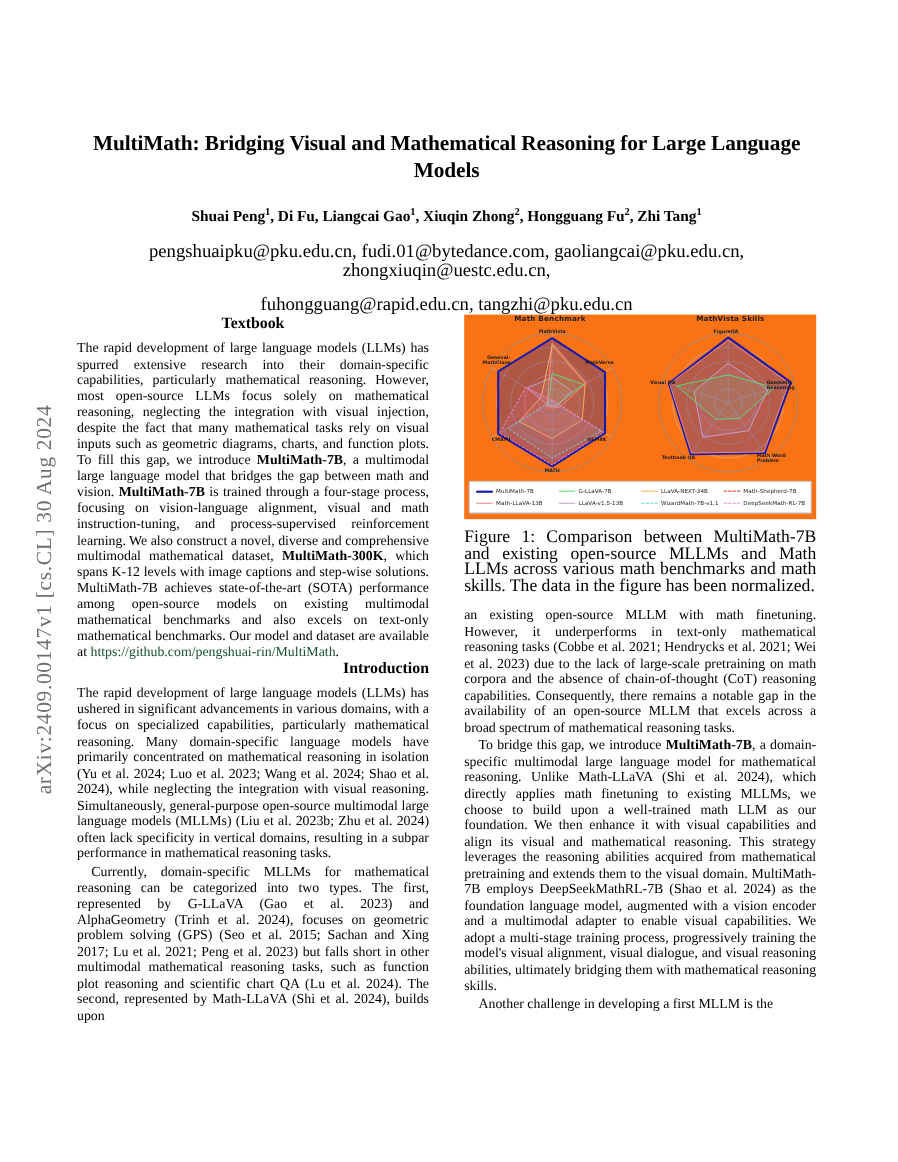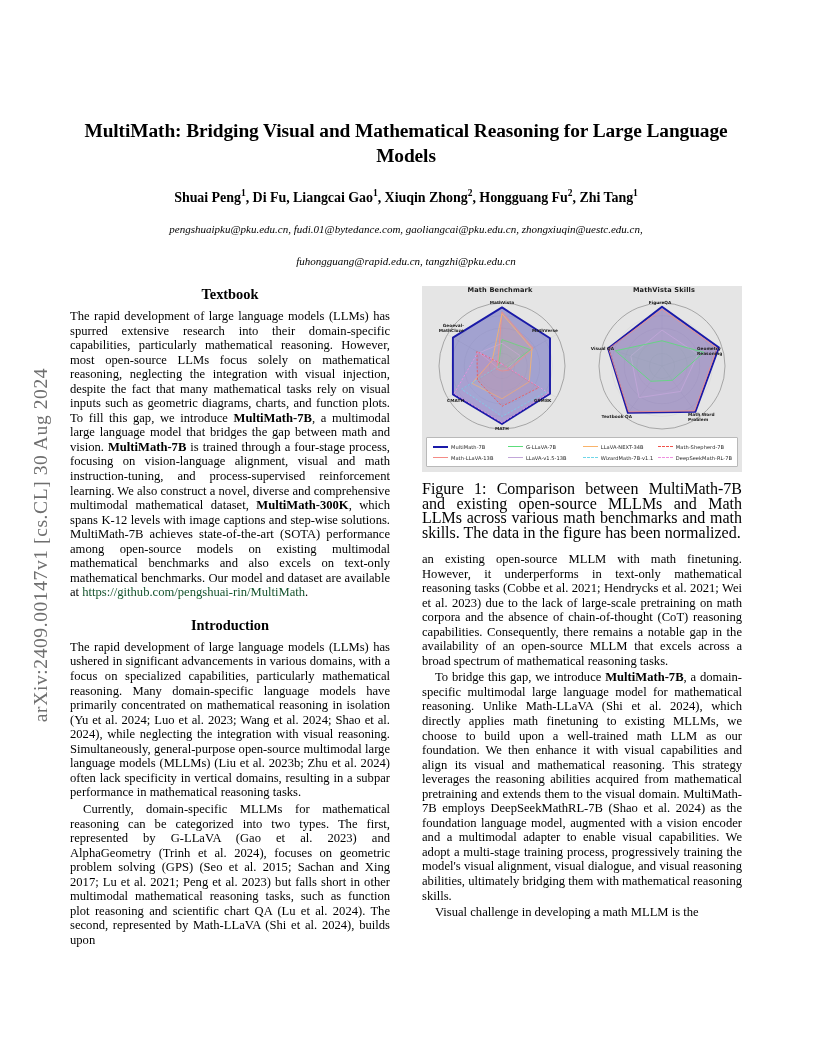--- a/index.html
+++ b/index.html
@@ -61,24 +61,23 @@
     font-weight: bold;
     margin: 0 0 7px 0;
     letter-spacing: -0.05px;
   }
   .affil {
     font-size: 12.4px;
     line-height: 16.5px;
     margin: 0;
   }
   .emails {
-    font-size: 11px;
+    font-size: 17px;
     line-height: 16.5px;
     margin: 15px 0 0 0;
-    font-style: italic;
   }
   sup { font-size: 0.68em; vertical-align: super; line-height: 0; }
 
   
   #columns {
     position: absolute;
     left: 0;
     top: 168px;
     width: 672px;
     height: 830px;
@@ -107,21 +106,21 @@
   p.body + p.body { text-indent: 13px; margin-top: 2px; }
   .b { font-weight: bold; }
   .link { color: #14532d; }
 
   
   #figure { position: relative; width: 320px; }
   #fig-canvas {
     position: relative;
     width: 320px;
     height: 186px;
-    background: #e5e5e5;
+    background: #f97316;
   }
   #fig-caption {
     font-size: 16px;
     line-height: 14.5px;
     text-align: justify;
     margin: 10px 0 0 0;
   }
 
   .chart-title {
     position: absolute;
@@ -192,21 +191,21 @@
       <div class="emails">pengshuaipku@pku.edu.cn, fudi.01@bytedance.com, gaoliangcai@pku.edu.cn, zhongxiuqin@uestc.edu.cn,</div>
       <div class="emails">fuhongguang@rapid.edu.cn, tangzhi@pku.edu.cn</div>
     </div>
 
     <div id="columns">
 
       <div class="col" id="col-left">
         <div class="sec-head">Textbook</div>
         <p class="body" id="abstract-para">The rapid development of large language models (LLMs) has spurred extensive research into their domain-specific capabilities, particularly mathematical reasoning. However, most open-source LLMs focus solely on mathematical reasoning, neglecting the integration with visual injection, despite the fact that many mathematical tasks rely on visual inputs such as geometric diagrams, charts, and function plots. To fill this gap, we introduce <span class="b">MultiMath-7B</span>, a multimodal large language model that bridges the gap between math and vision. <span class="b">MultiMath-7B</span> is trained through a four-stage process, focusing on vision-language alignment, visual and math instruction-tuning, and process-supervised reinforcement learning. We also construct a novel, diverse and comprehensive multimodal mathematical dataset, <span class="b">MultiMath-300K</span>, which spans K-12 levels with image captions and step-wise solutions. MultiMath-7B achieves state-of-the-art (SOTA) performance among open-source models on existing multimodal mathematical benchmarks and also excels on text-only mathematical benchmarks. Our model and dataset are available at <span class="link">https://github.com/pengshuai-rin/MultiMath</span>.</p>
 
-        <div class="sec-head" style="margin-top:17px;">Introduction</div>
+        <div class="sec-head" style="text-align:right;">Introduction</div>
         <p class="body">The rapid development of large language models (LLMs) has ushered in significant advancements in various domains, with a focus on specialized capabilities, particularly mathematical reasoning. Many domain-specific language models have primarily concentrated on mathematical reasoning in isolation (Yu et al. 2024; Luo et al. 2023; Wang et al. 2024; Shao et al. 2024), while neglecting the integration with visual reasoning. Simultaneously, general-purpose open-source multimodal large language models (MLLMs) (Liu et al. 2023b; Zhu et al. 2024) often lack specificity in vertical domains, resulting in a subpar performance in mathematical reasoning tasks.</p>
         <p class="body">Currently, domain-specific MLLMs for mathematical reasoning can be categorized into two types. The first, represented by G-LLaVA (Gao et al. 2023) and AlphaGeometry (Trinh et al. 2024), focuses on geometric problem solving (GPS) (Seo et al. 2015; Sachan and Xing 2017; Lu et al. 2021; Peng et al. 2023) but falls short in other multimodal mathematical reasoning tasks, such as function plot reasoning and scientific chart QA (Lu et al. 2024). The second, represented by Math-LLaVA (Shi et al. 2024), builds upon</p>
       </div>
 
       <div class="col" id="col-right">
 
         <figure id="figure" style="margin:0;">
           <div id="fig-canvas">
 
             <div class="chart-title" style="left:18px; top:0px; width:120px;">Math Benchmark</div>
@@ -327,18 +326,18 @@
                   <span class="leg-text">DeepSeekMath-RL-7B</span>
                 </div>
               </div>
 
           </div>
           <figcaption id="fig-caption">Figure 1: Comparison between MultiMath-7B and existing open-source MLLMs and Math LLMs across various math benchmarks and math skills. The data in the figure has been normalized.</figcaption>
         </figure>
 
         <p class="body" style="margin-top:12px;">an existing open-source MLLM with math finetuning. However, it underperforms in text-only mathematical reasoning tasks (Cobbe et al. 2021; Hendrycks et al. 2021; Wei et al. 2023) due to the lack of large-scale pretraining on math corpora and the absence of chain-of-thought (CoT) reasoning capabilities. Consequently, there remains a notable gap in the availability of an open-source MLLM that excels across a broad spectrum of mathematical reasoning tasks.</p>
         <p class="body" id="para4">To bridge this gap, we introduce <span class="b">MultiMath-7B</span>, a domain-specific multimodal large language model for mathematical reasoning. Unlike Math-LLaVA (Shi et al. 2024), which directly applies math finetuning to existing MLLMs, we choose to build upon a well-trained math LLM as our foundation. We then enhance it with visual capabilities and align its visual and mathematical reasoning. This strategy leverages the reasoning abilities acquired from mathematical pretraining and extends them to the visual domain. MultiMath-7B employs DeepSeekMathRL-7B (Shao et al. 2024) as the foundation language model, augmented with a vision encoder and a multimodal adapter to enable visual capabilities. We adopt a multi-stage training process, progressively training the model's visual alignment, visual dialogue, and visual reasoning abilities, ultimately bridging them with mathematical reasoning skills.</p>
-        <p class="body">Visual challenge in developing a math MLLM is the</p>
+        <p class="body">Another challenge in developing a first MLLM is the</p>
       </div>
 
     </div>
   </div>
 </div>
 
 </body></html>

